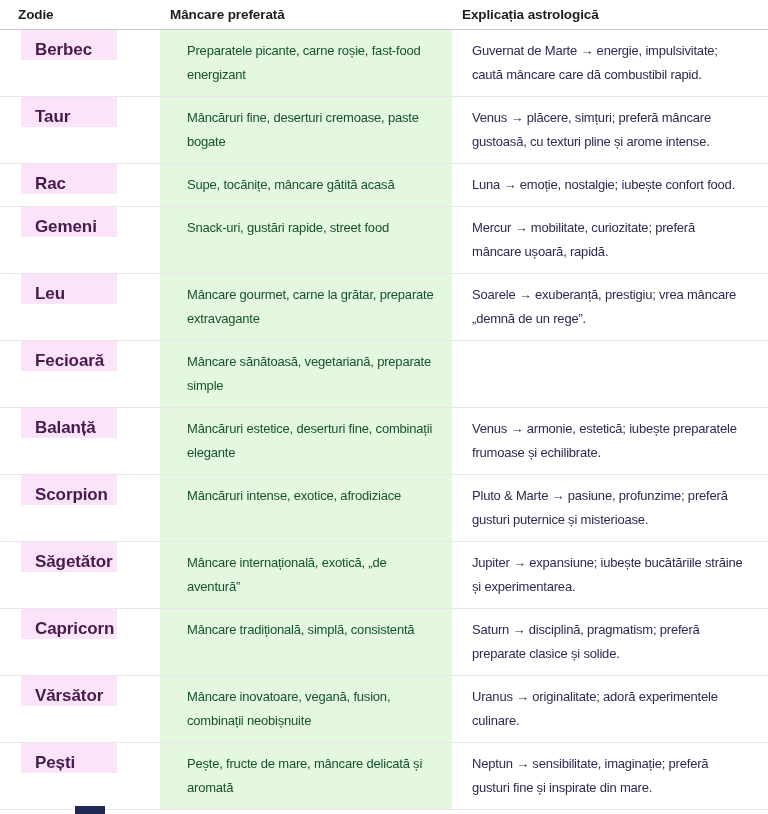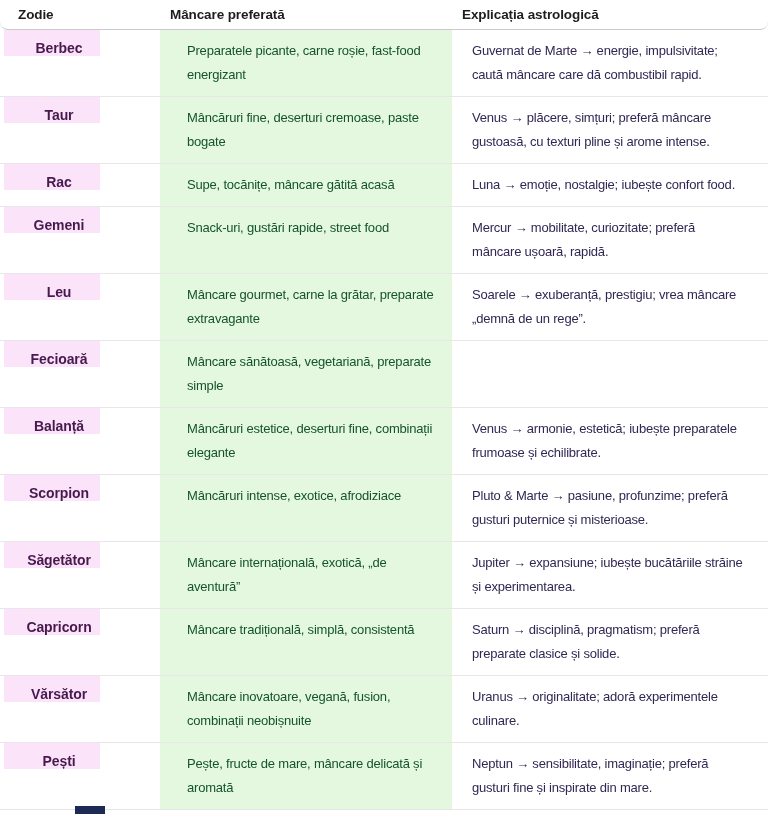--- a/index.html
+++ b/index.html
@@ -12,40 +12,38 @@
   body{
     width:768px;height:814px;overflow:hidden;background:#ffffff;
     font-family:"Liberation Sans","DejaVu Sans",sans-serif;
     position:relative;
   }
   .table{width:768px;}
   .header-row{
     display:grid;grid-template-columns:160px 292px 1fr;
     align-items:center;height:29px;
     border-bottom:1px solid var(--header-line);
-    border-radius:8px;
   }
   .header-cell{
     font-size:13.5px;font-weight:bold;color:var(--header-text);
     letter-spacing:-0.1px;
   }
   .header-cell.c1{padding-left:18px;}
   .header-cell.c2{padding-left:10px;}
   .header-cell.c3{padding-left:10px;}
   .row{
     display:grid;grid-template-columns:160px 292px 1fr;
     border-bottom:1px solid var(--divider);
   }
   .cell-zodiac{
-    width:96px;margin-left:4px;box-sizing:border-box;
+    width:96px;margin-left:21px;box-sizing:border-box;
     background:var(--pink);
     padding:10px 0 0 14px;
-    font-size:14px;font-weight:bold;color:var(--zodiac-text);
+    font-size:17px;font-weight:bold;color:var(--zodiac-text);
     letter-spacing:-0.1px;
-    text-align:center;
   }
   .cell-food{
     background:var(--green);box-sizing:border-box;
     padding:9px 0 9px 27px;
     font-size:13px;color:var(--food-text);
     line-height:24px;white-space:pre;letter-spacing:-0.2px;
   }
   .cell-expl{
     box-sizing:border-box;
     padding:9px 0 9px 20px;

